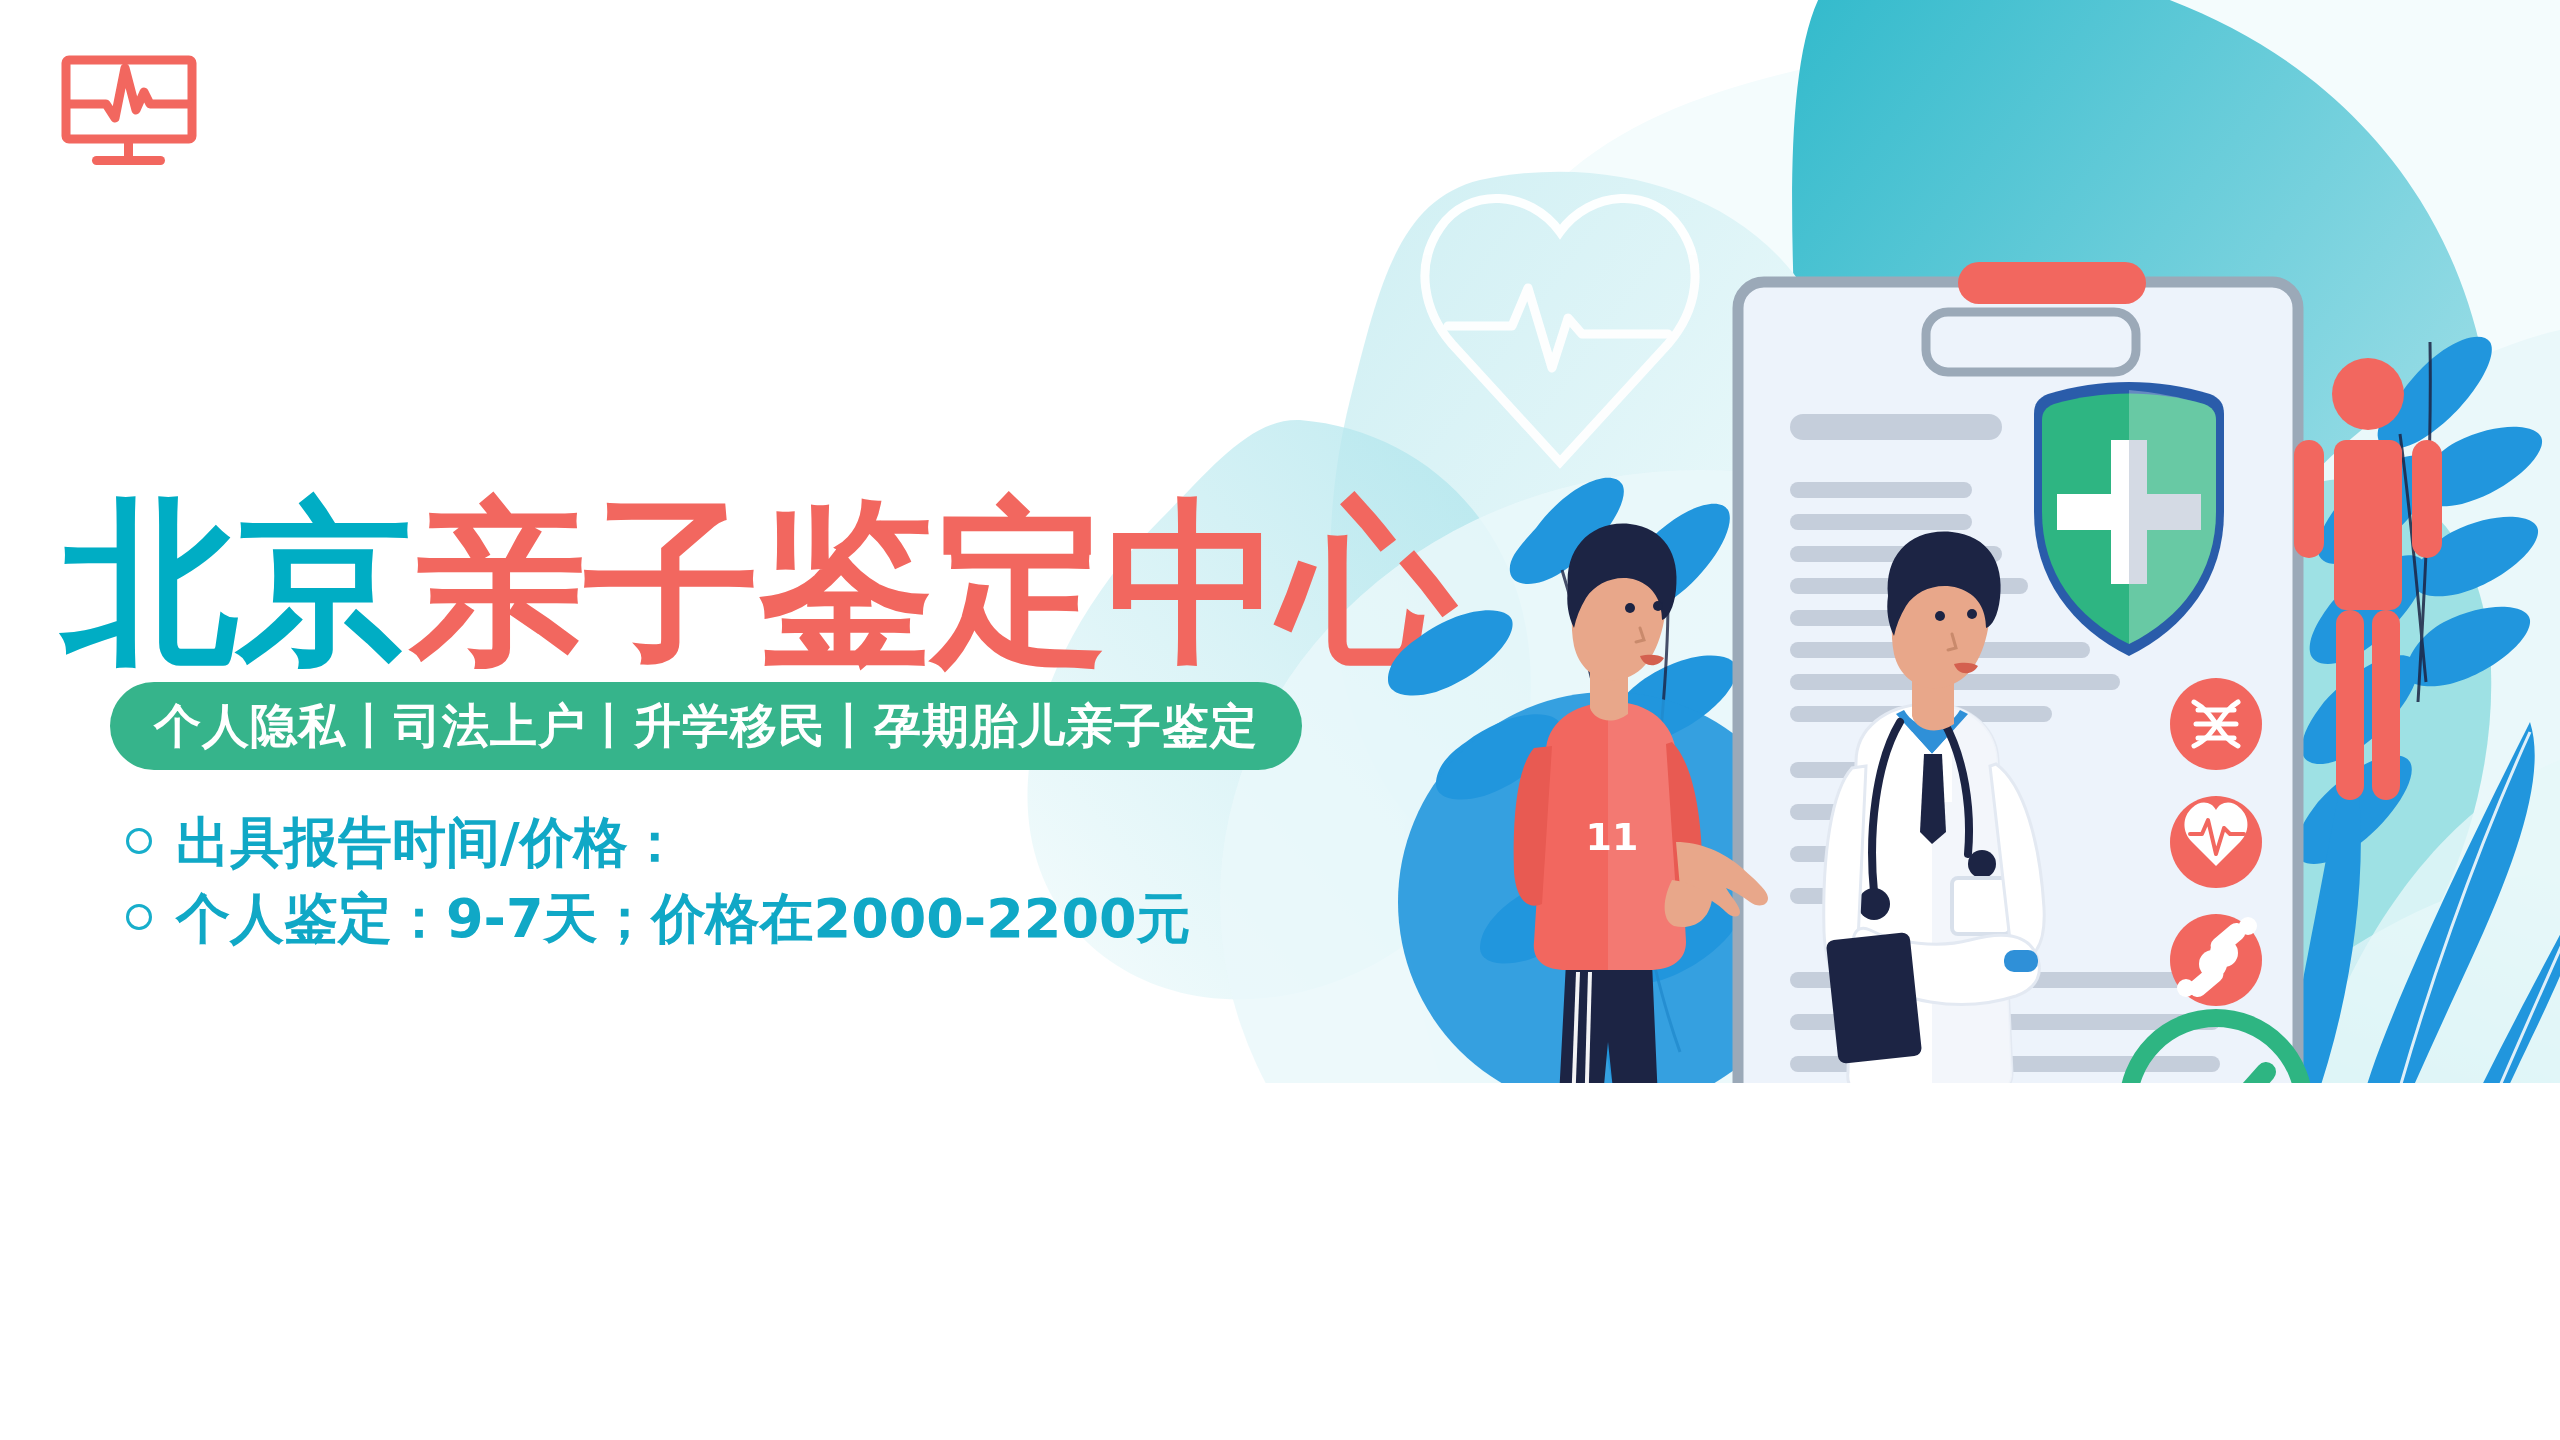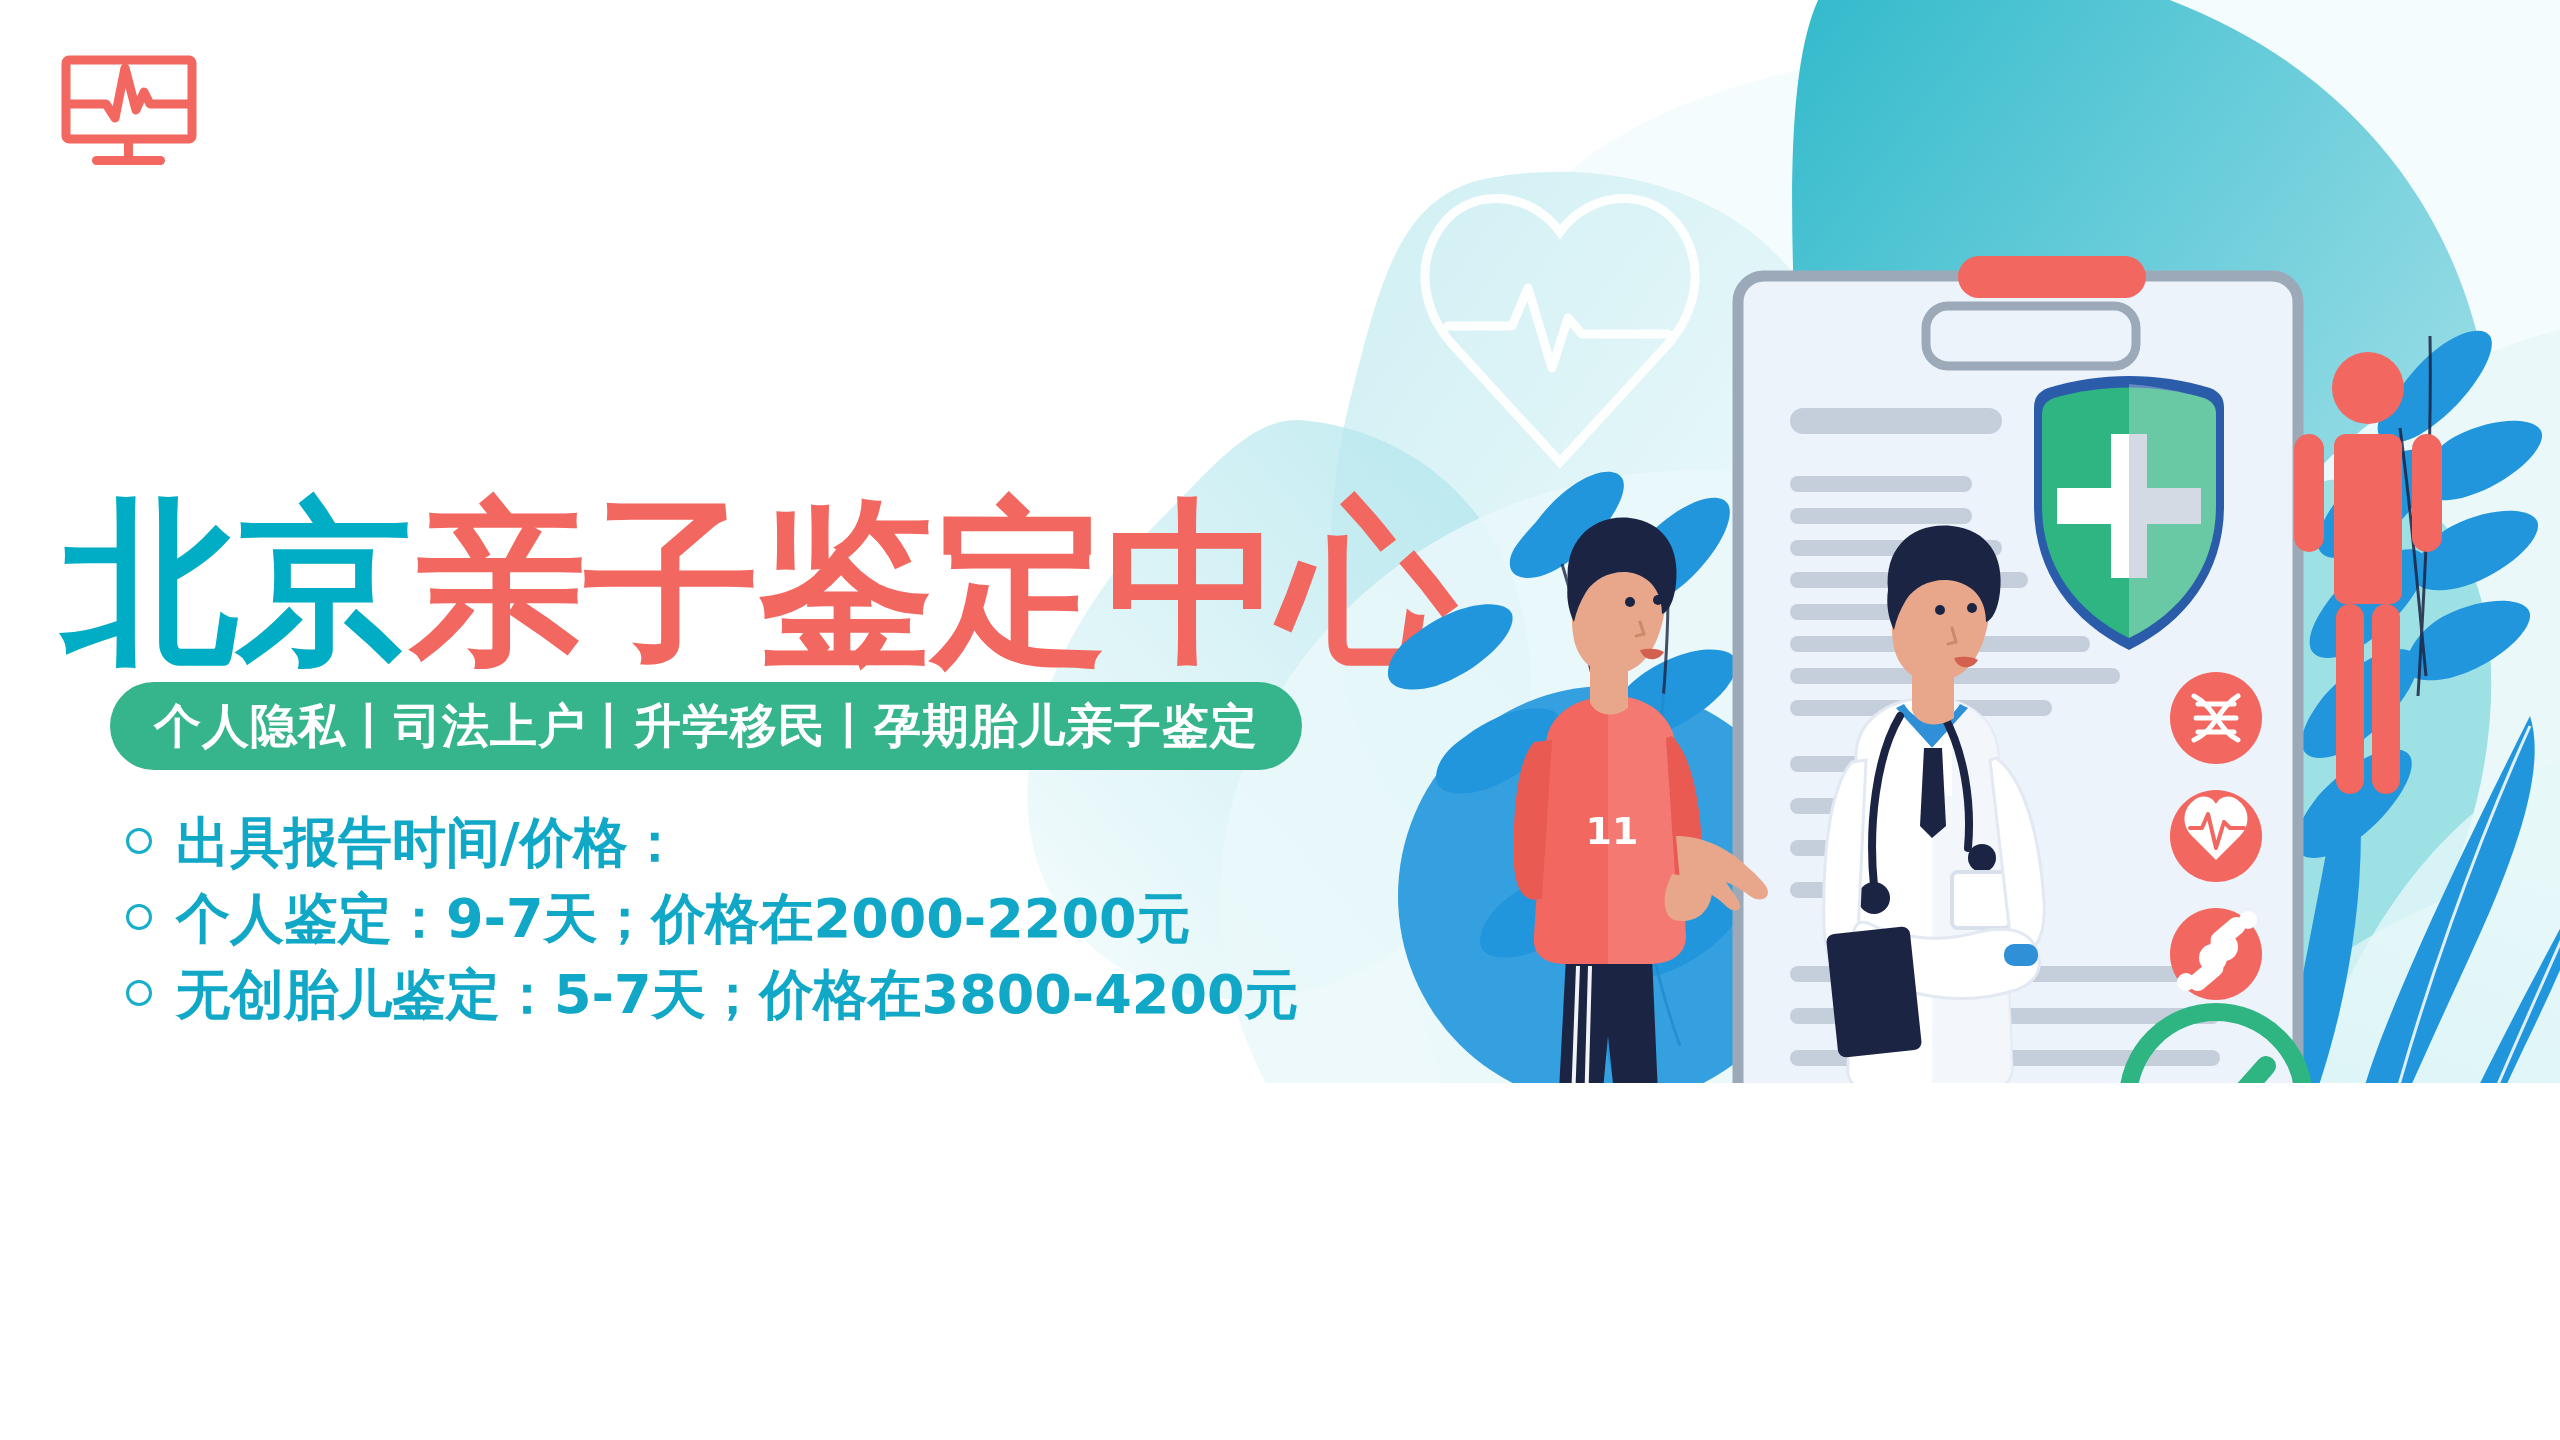--- a/index.html
+++ b/index.html
@@ -63,21 +63,21 @@
     margin-top:18px;flex:0 0 auto;
   }
   .bullet-text{
     font-size:54px;font-weight:700;line-height:1.22;
     color:#10A8C6;white-space:nowrap;
     font-family:"DejaVu Sans","Liberation Sans",sans-serif;
   }
 
   
   .illustration{
-    position:absolute;left:1340px;top:36px;width:1220px;height:1280px;
+    position:absolute;left:1340px;top:42px;width:1220px;height:1280px;
   }
   .ill-svg{position:absolute;left:0;top:0;width:1220px;height:1280px;}
 </style>
 </head>
 <body>
 
 <div class="banner">
 
   <div class="bg-layer">
     <svg class="bg-svg" viewBox="0 0 2560 1440" xmlns="http://www.w3.org/2000/svg">
@@ -143,24 +143,20 @@
   </div>
 
   <div class="bullets">
     <div class="bullet-row">
       <span class="bullet-dot"></span>
       <span class="bullet-text">出具报告时间/价格：</span>
     </div>
     <div class="bullet-row">
       <span class="bullet-dot"></span>
       <span class="bullet-text">个人鉴定：9-7天；价格在2000-2200元</span>
-    </div>
-    <div class="bullet-row">
-      <span class="bullet-dot"></span>
-      <span class="bullet-text">无创胎儿鉴定：5-7天；价格在3800-4200元</span>
     </div>
   </div>
 
   <div class="illustration">
     <svg class="ill-svg" viewBox="0 0 1220 1280" xmlns="http://www.w3.org/2000/svg">
       <defs>
         <linearGradient id="shadowG" x1="0" y1="0" x2="1" y2="0">
           <stop offset="0%" stop-color="#55C9D6"></stop>
           <stop offset="100%" stop-color="#EAF8FA"></stop>
         </linearGradient>

